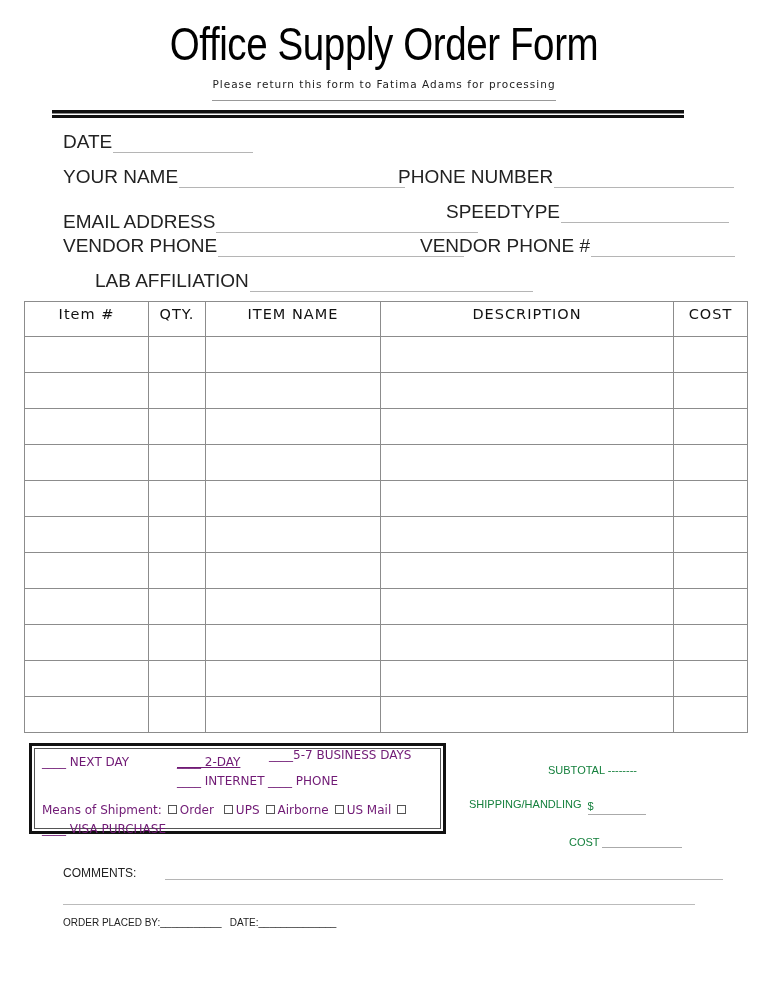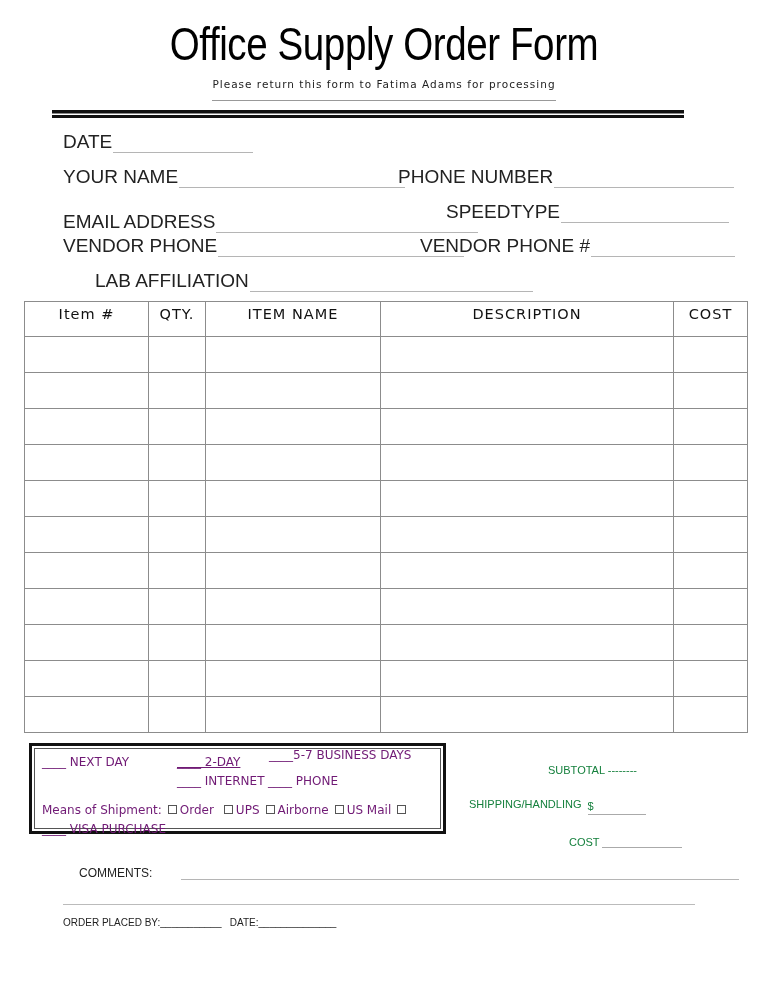--- a/index.html
+++ b/index.html
@@ -171,18 +171,18 @@
   <span class="ship-text" style="left:10px; top:28px;margin-top:48px;">____ VISA PURCHASE</span>
   <span class="ship-text" style="left:145px; top:28px;">____ INTERNET</span>
   <span class="ship-text" style="left:236px; top:28px;">____ PHONE</span>
   <span class="ship-text" style="left:10px; top:57px;"><span class="ship-means">Means of Shipment:</span><span class="cb"></span><span>Order</span><span class="cb" style="margin-left:10px"></span><span>UPS</span><span class="cb"></span><span>Airborne</span><span class="cb"></span><span>US Mail</span><span class="cb"></span></span>
 </div>
 
 <div class="abs tot" style="left:548px; top:764px;"><span>SUBTOTAL</span> <span>--------</span></div>
 <div class="abs tot" style="left:469px; top:798px;"><span>SHIPPING/HANDLING</span>  <span class="uline" style="width:58px"><span>$</span></span></div>
 <div class="abs tot" style="left:569px; top:833px;"><span>COST</span> <span class="uline" style="width:80px"></span></div>
 
-<div class="abs field" style="left:79px; top:866px; font-size:12px;gap:28px;">
+<div class="abs field" style="left:63px; top:866px; font-size:12px;gap:28px;">
   <span>COMMENTS:</span>
     <span class="line" style="width:558px; height:12px"></span>
 </div>
 <div class="abs" style="left:63px; top:904px; width:632px; border-bottom:1px solid #bbb;"></div>
 <div class="abs small" style="left:63px; top:917px; white-space:pre;"><span>ORDER PLACED BY:</span><span>___________</span>   <span>DATE:</span><span>______________</span></div>
 
 </body></html>

